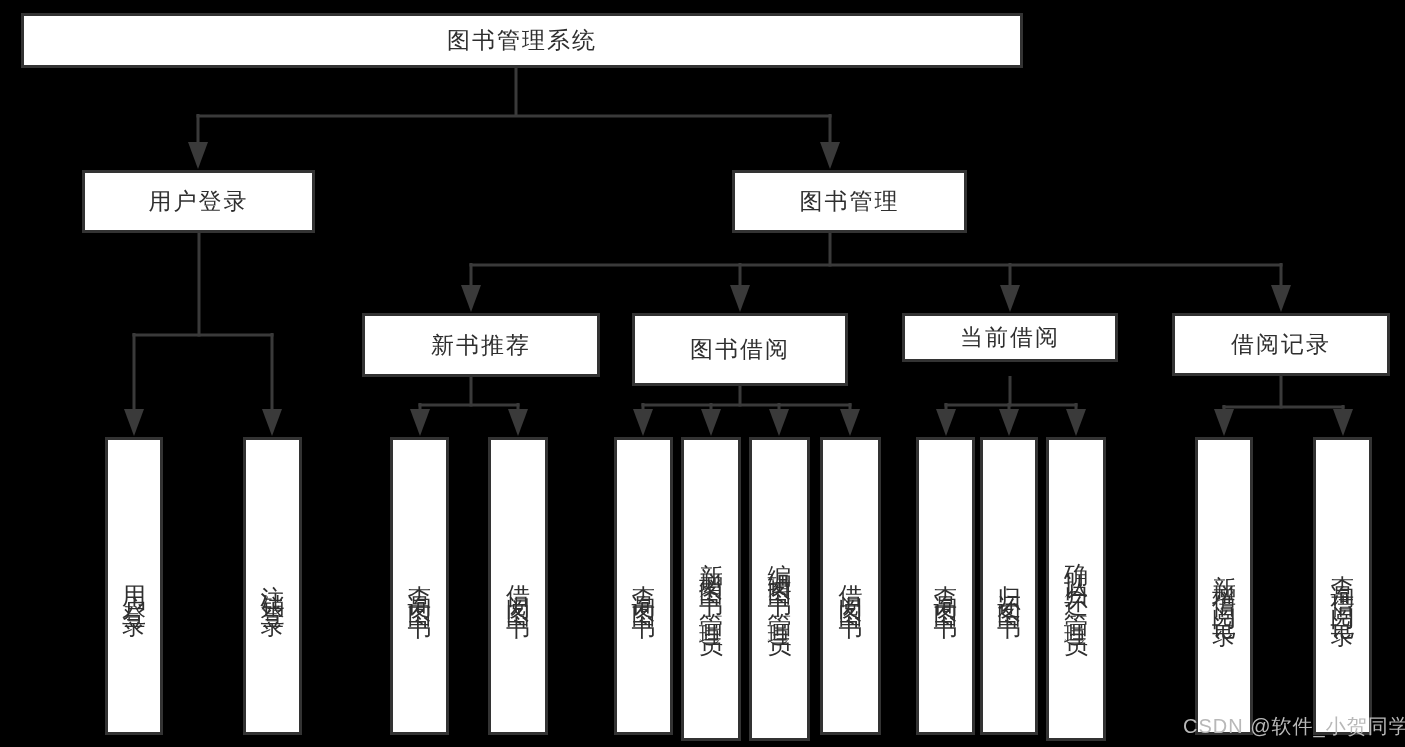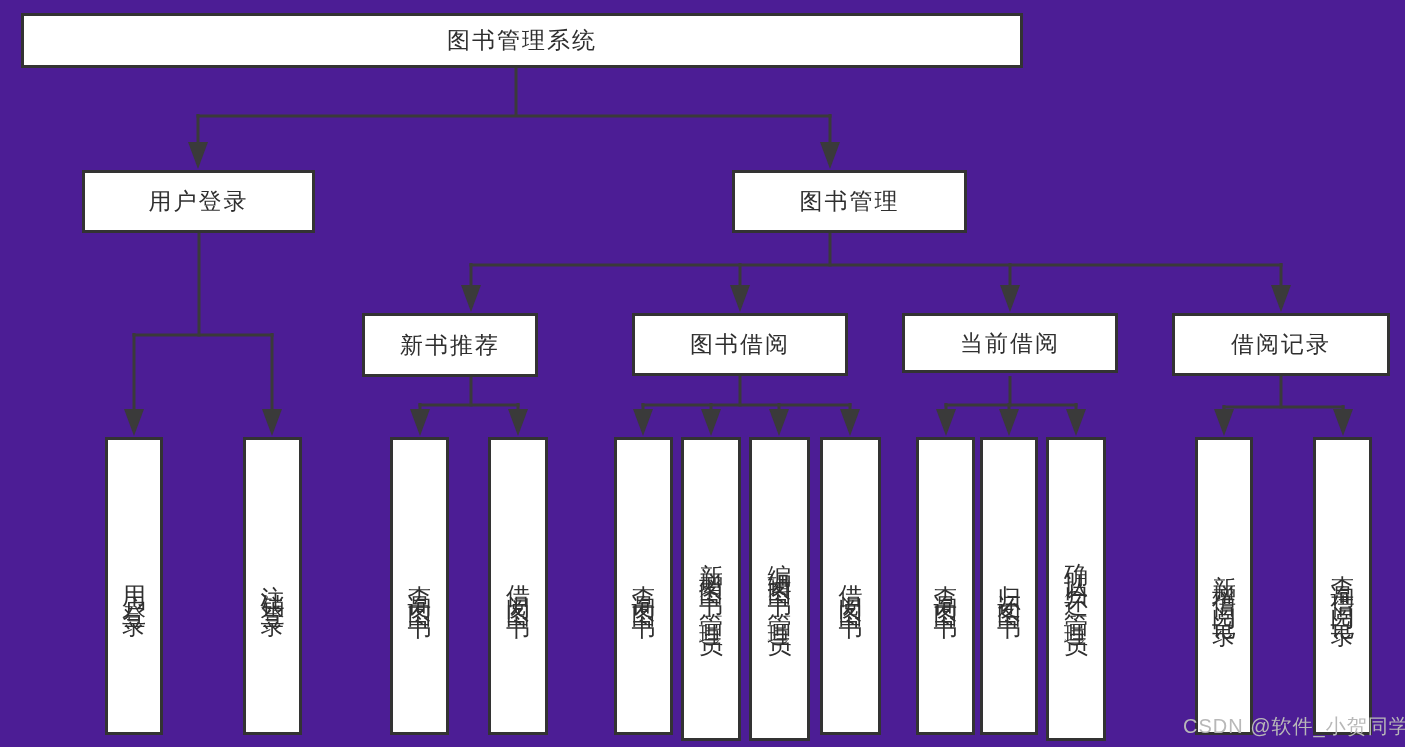--- a/index.html
+++ b/index.html
@@ -1,20 +1,20 @@
 <!DOCTYPE html>
 <html><head>
 <meta charset="utf-8">
 <style>
   html, body { margin: 0; padding: 0; background: #ffffff; }
   .canvas {
     position: relative;
     width: 1405px;
     height: 747px;
-    background: #4c1d95;
+    background: #000000;
     overflow: hidden;
     font-family: "Liberation Sans", "DejaVu Sans", sans-serif;
     color: #2f2f2f;
   }
   .wires {
     position: absolute;
     left: 0; top: 0;
     width: 1405px; height: 747px;
   }
   .node {
@@ -124,27 +124,27 @@
     <span>图书管理系统</span>
   </div>
 
   <div class="node" style="left:82px; top:170px; width:233px; height:63px;">
     <span>用户登录</span>
   </div>
   <div class="node" style="left:712px; top:170px; width:235px; height:63px;margin-left:20px;">
     <span>图书管理</span>
   </div>
 
-  <div class="node" style="left:362px; top:313px; width:176px; height:64px;">
+  <div class="node" style="left:362px; top:313px; width:238px; height:64px;">
     <span>新书推荐</span>
   </div>
-  <div class="node" style="left:632px; top:313px; width:216px; height:63px;">
+  <div class="node" style="left:632px; top:313px; width:216px; height:73px;">
     <span>图书借阅</span>
   </div>
-  <div class="node" style="left:902px; top:313px; width:216px; height:60px;">
+  <div class="node" style="left:902px; top:313px; width:216px; height:49px;">
     <span>当前借阅</span>
   </div>
   <div class="node" style="left:1172px; top:313px; width:218px; height:63px;">
     <span>借阅记录</span>
   </div>
 
   <div class="node leaf" style="left:105px; top:437px; width:58px; height:298px;">
     <span class="vtext">用户登录</span>
   </div>
   <div class="node leaf" style="left:243px; top:437px; width:59px; height:298px;">

